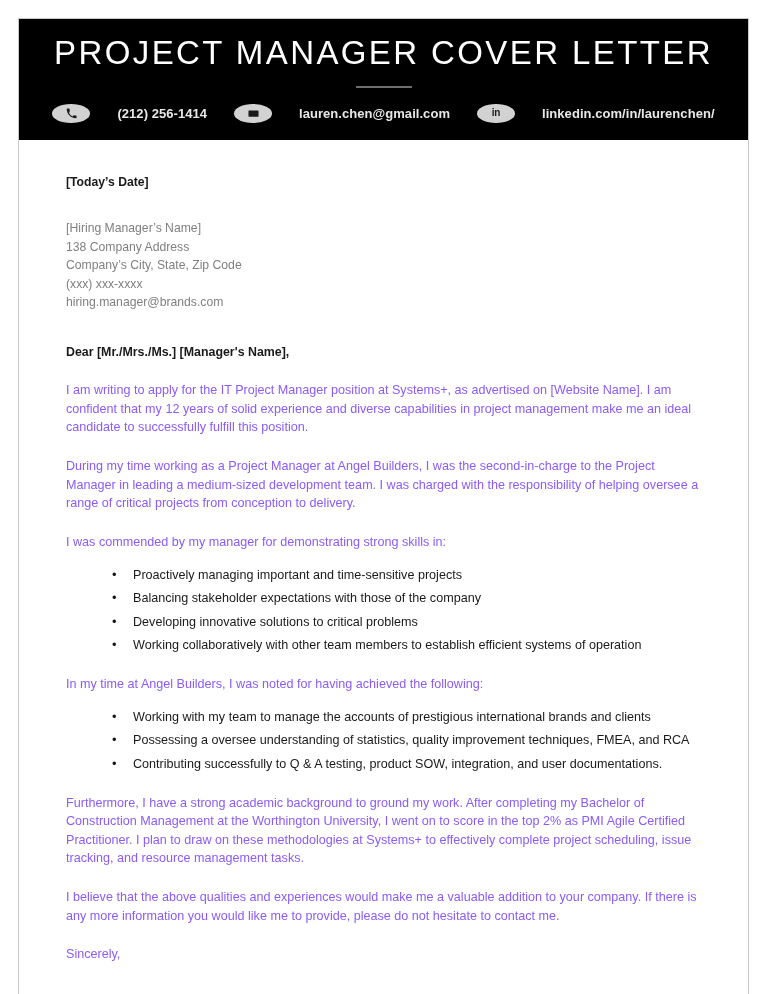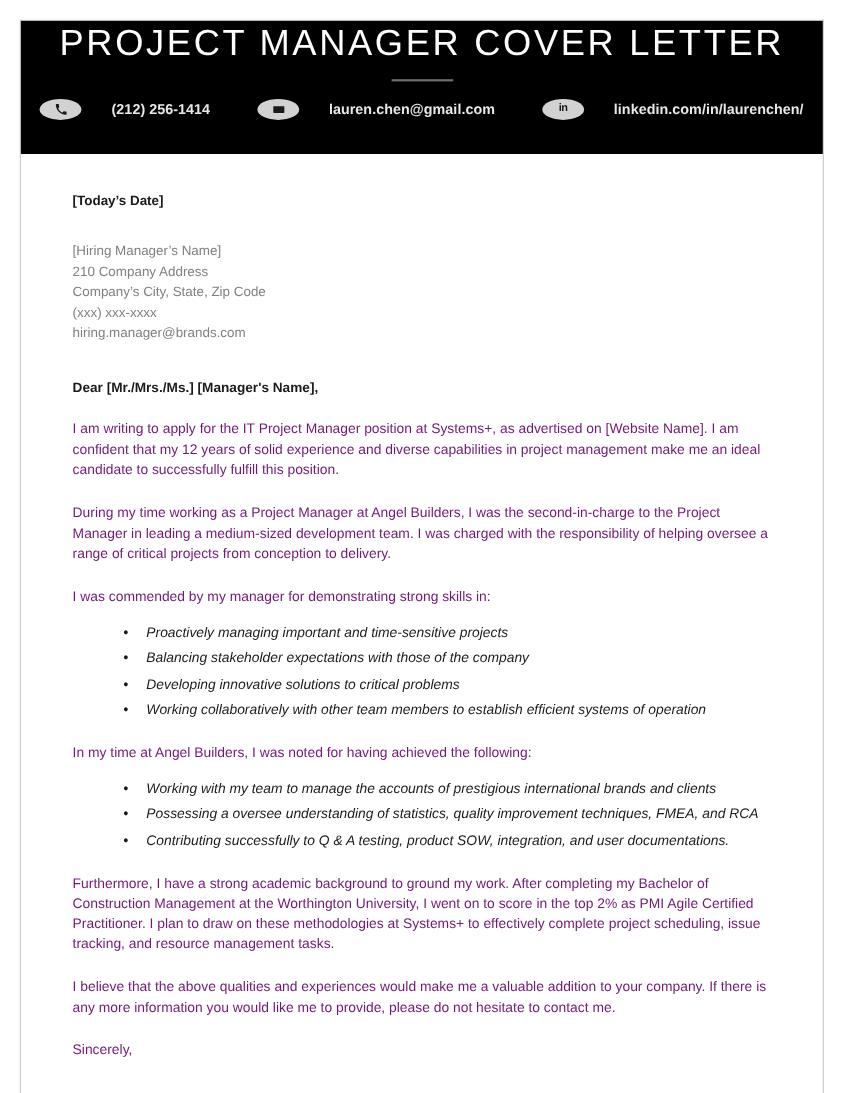--- a/index.html
+++ b/index.html
@@ -27,21 +27,21 @@
     background: #ffffff;
     border: 1px solid #c9c9c9;
     border-bottom: none;
   }
 
   
   .header {
     background: #000000;
     width: 100%;
     height: 121px;
-    padding-top: 3px;
+    padding-top: 17px;
     text-align: center;
     position: relative;
   }
   .header-title {
     color: #ffffff;
     font-family: "Liberation Sans", sans-serif;
     font-size: 33px;
     font-weight: 300;
     letter-spacing: 2.4px;
     line-height: 1.05;
@@ -55,21 +55,21 @@
     background: #6e6e6e;
     margin: 15px auto 0 auto;
   }
 
   
   .contact-row {
     display: flex;
     justify-content: center;
     align-items: center;
     margin-top: 16px;
-    gap: 16px;
+    gap: 0px;
   }
   .contact-item {
     display: flex;
     align-items: center;
     white-space: nowrap;
   }
   .contact-item + .contact-item { margin-left: 27px; }
 
   .c-icon {
     width: 38px;
@@ -125,28 +125,27 @@
   .salutation {
     margin-top: 31px;
     font-weight: bold;
     font-size: 12.4px;
     color: #1a1a1a;
   }
 
   p.para {
     margin: 20px 0 0 0;
     text-align: left;
-    color: #701a75;
+    color: #8b5cf6;
   }
 
   ul.bullets {
     margin: 14px 0 0 0;
     padding: 0 0 0 46px;
     list-style: none;
-    font-style: italic;
   }
   ul.bullets li {
     position: relative;
     padding-left: 21px;
     margin: 0 0 5px 0;
     color: #1a1a1a;
   }
   ul.bullets li:before {
     content: "\2022";
     position: absolute;
@@ -197,21 +196,21 @@
 
     </div>
   </div>
 
   <div class="body-wrap">
 
     <div class="date-line">[Today’s Date]</div>
 
     <div class="recipient">
       <div>[Hiring Manager’s Name]</div>
-      <div>210 Company Address</div>
+      <div>138 Company Address</div>
       <div>Company’s City, State, Zip Code</div>
       <div>(xxx) xxx-xxxx</div>
       <div>hiring.manager@brands.com</div>
     </div>
 
     <div class="salutation">Dear [Mr./Mrs./Ms.] [Manager's Name],</div>
 
     <p class="para">I am writing to apply for the IT Project Manager position at Systems+, as advertised on [Website Name]. I am confident that my 12 years of solid experience and diverse capabilities in project management make me an ideal candidate to successfully fulfill this position.</p>
 
     <p class="para">During my time working as a Project Manager at Angel Builders, I was the second-in-charge to the Project Manager in leading a medium-sized development team. I was charged with the responsibility of helping oversee a range of critical projects from conception to delivery.</p>

